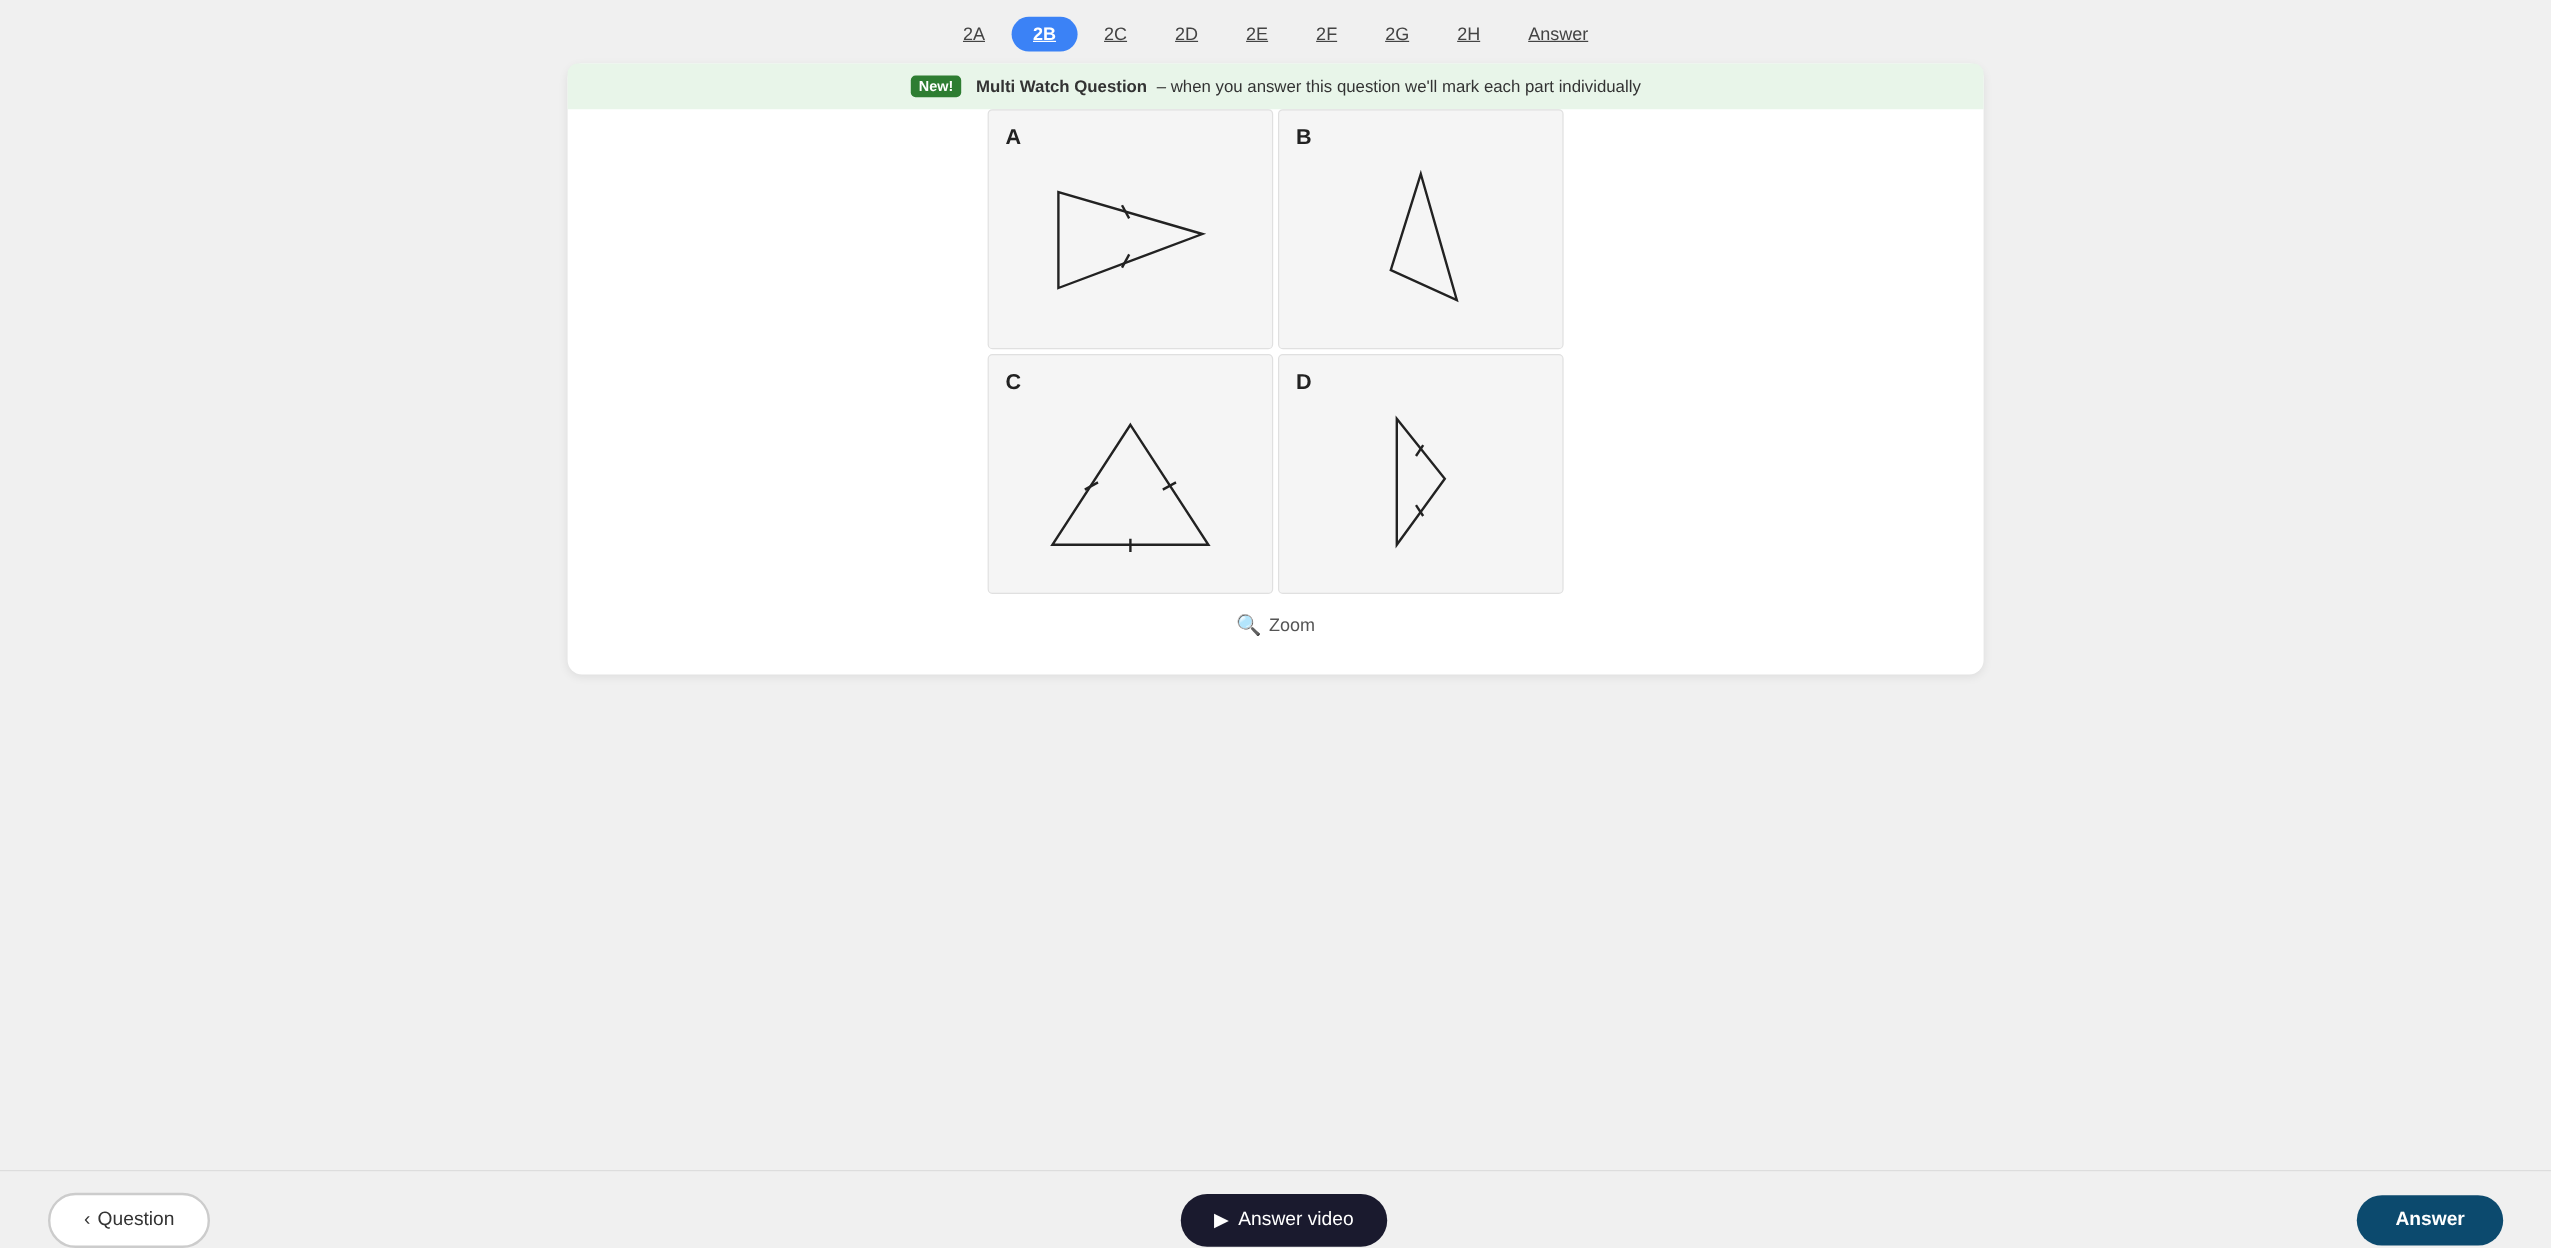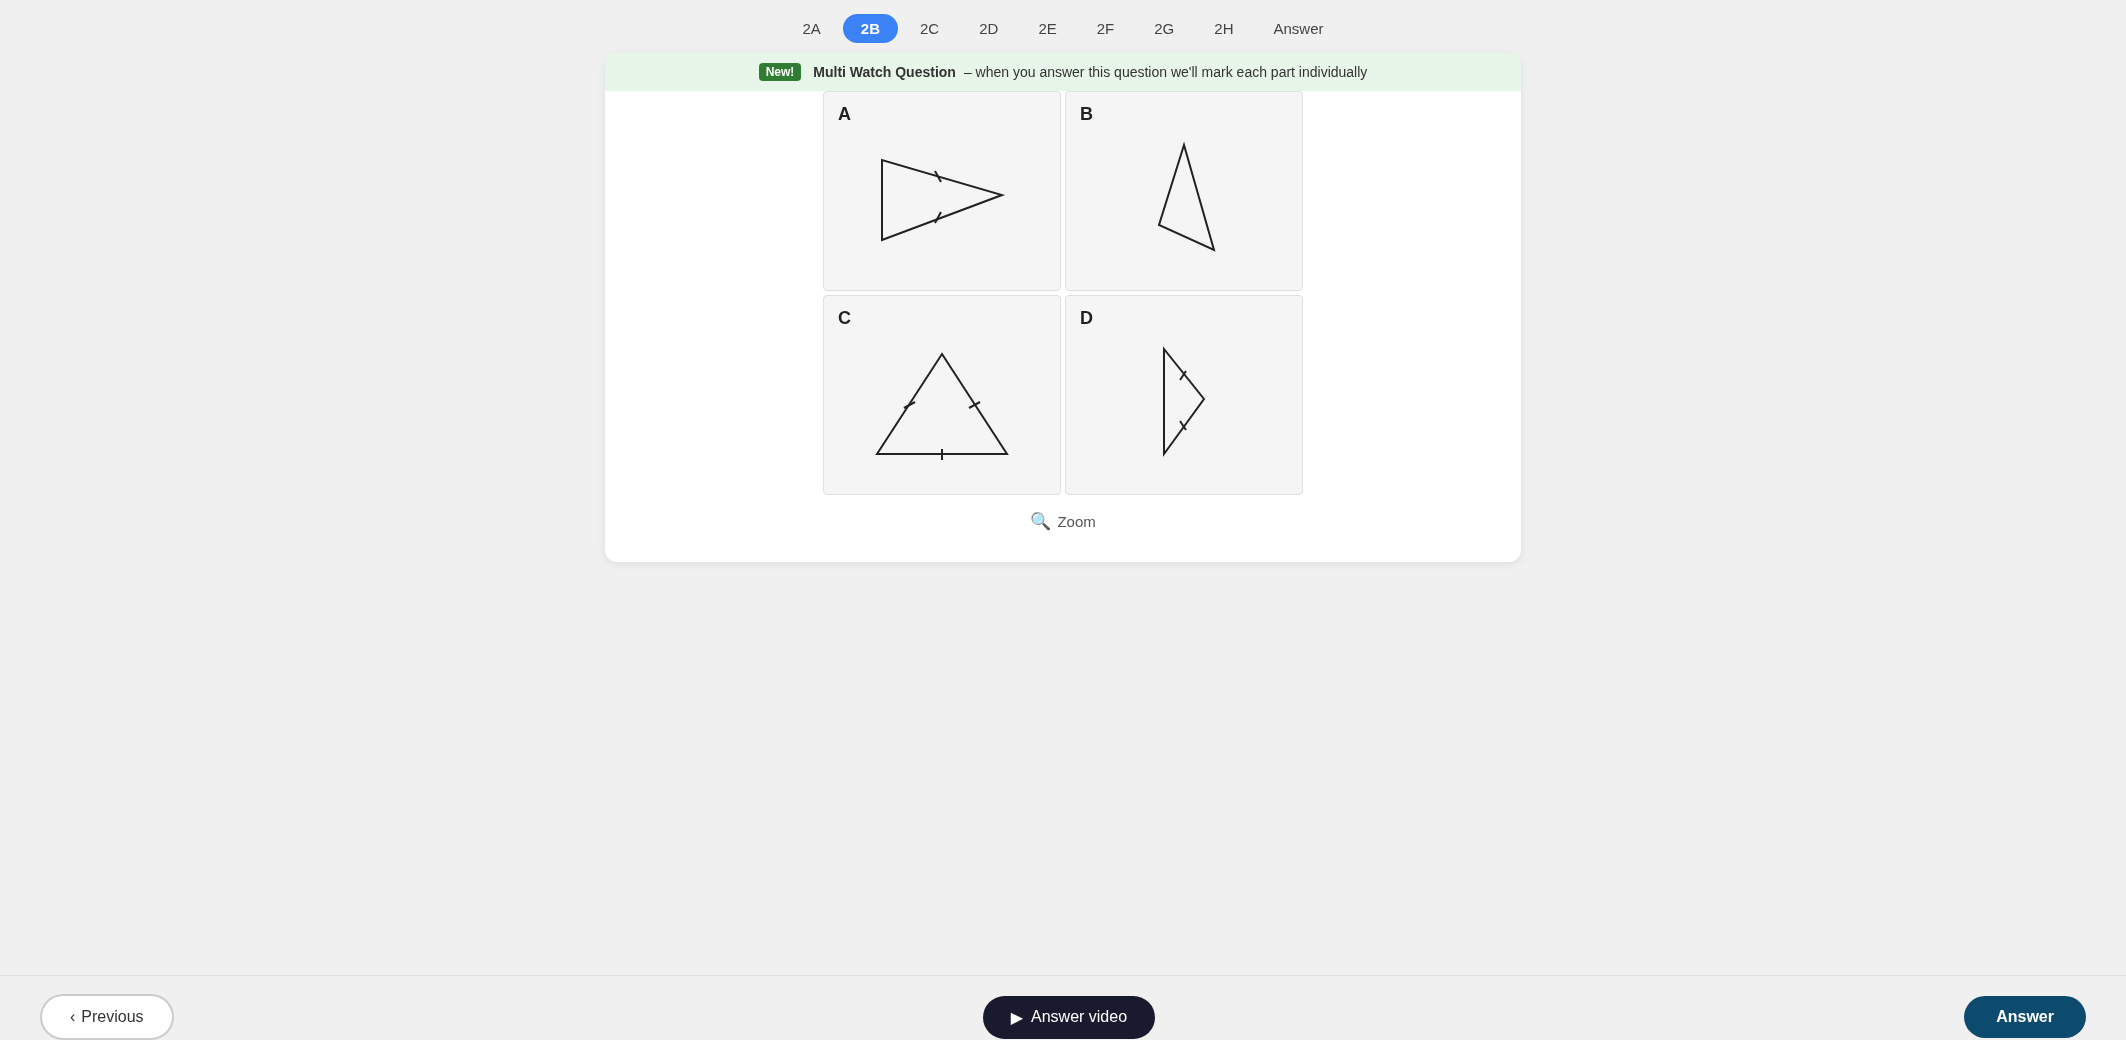--- a/index.html
+++ b/index.html
@@ -22,32 +22,33 @@
     }
     .tab-item {
       padding: 6px 18px;
       border-radius: 20px;
       font-size: 15px;
       font-weight: 500;
       cursor: pointer;
       color: #444;
       background: transparent;
       border: none;
+      text-decoration: underline;
     }
     .tab-item.active {
       background: #3b82f6;
       color: #fff;
       font-weight: 700;
     }
 
     
     .main-card {
       background: #fff;
       border-radius: 12px;
-      width: 916px;
+      width: 1180px;
       max-width: 98vw;
       padding: 0 0 30px 0;
       box-shadow: 0 2px 8px rgba(0,0,0,0.08);
       margin-bottom: 20px;
     }
 
     
     .new-banner {
       background: #e8f5e9;
       border-radius: 8px 8px 0 0;
@@ -317,21 +318,21 @@
   <div class="zoom-row">
     <span class="zoom-icon">🔍</span>
     <span>Zoom</span>
   </div>
 
 </div>
 
 <div class="bottom-bar">
   <button class="prev-btn">
     <span>‹</span>
-    <span>Previous</span>
+    <span>Question</span>
   </button>
   <button class="watch-video-btn">
     <span>▶</span>
     <span>Answer video</span>
   </button>
   <button class="answer-btn">Answer</button>
 </div>
 
 <div class="url-bar">https://www.sparxmaths.uk/student/package/d6b39b75-17ac-46a4-ae50-5ac9b3783b95/task/2/item/2</div>
 

